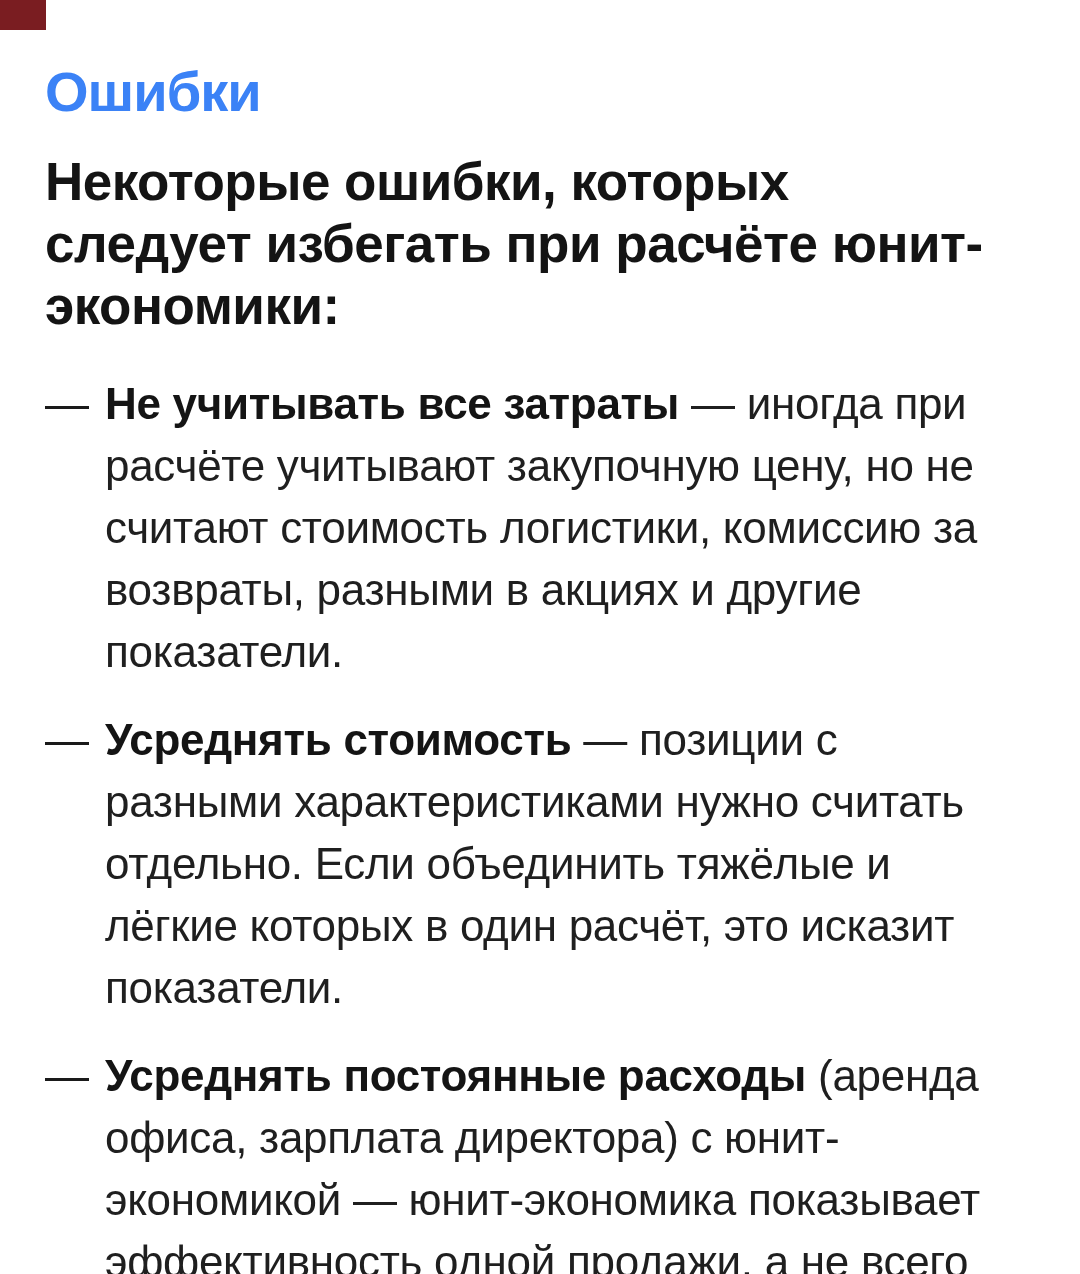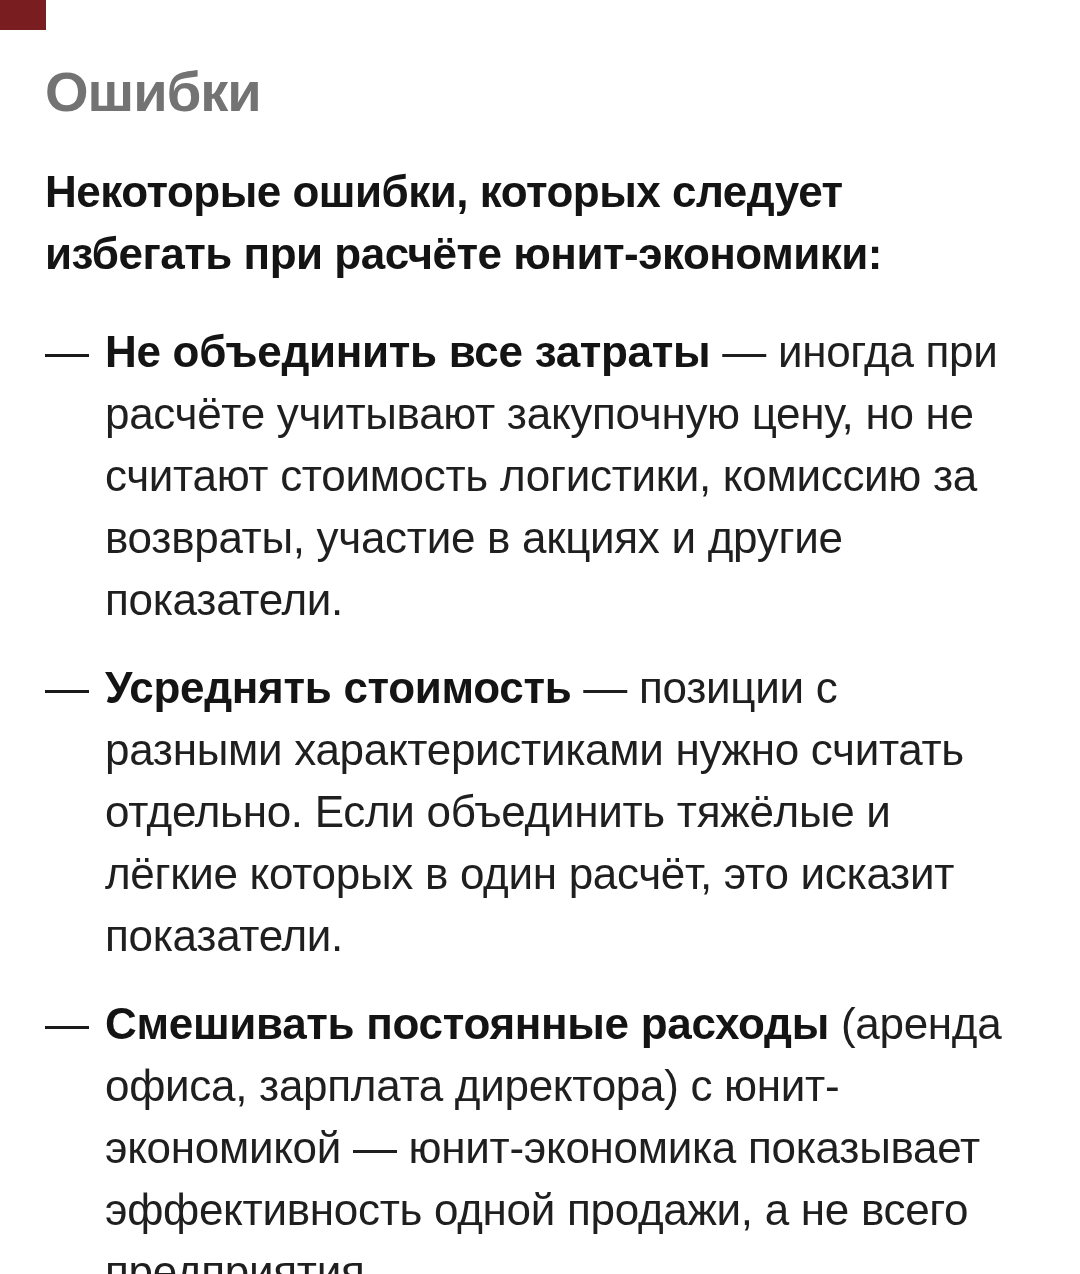--- a/index.html
+++ b/index.html
@@ -21,31 +21,31 @@
     top: 0;
     left: 0;
     width: 46px;
     height: 30px;
     background: #7a1d21; 
   }
   .article {
     padding: 58px 45px 0 45px;
   }
   .page-title {
-    margin: 0 0 36px 0;
+    margin: 0 0 26px 0;
     font-size: 56px;
     line-height: 67px;
     font-weight: 700;
     letter-spacing: -1px;
-    color: #737373;
+    color: #3b82f6;
   }
   .intro {
     margin: 0 0 36px 0;
     max-width: 940px;
-    font-size: 44px;
+    font-size: 53px;
     line-height: 62px;
     font-weight: 700;
     letter-spacing: -0.5px;
     color: #141414;
   }
   ul.mistake-list {
     list-style: none;
     margin: 0;
     padding: 0;
   }
@@ -79,27 +79,27 @@
 <div class="article">
 
   <h1 class="page-title">Ошибки</h1>
 
   <p class="intro">Некоторые ошибки, которых следует избегать при расчёте юнит-экономики:</p>
 
   <ul class="mistake-list">
 
     <li>
       <span class="item-marker">—</span>
-      <span class="item-body"><span class="item-lead">Не объединить все затраты</span> <span class="item-text">— иногда при расчёте учитывают закупочную цену, но не считают стоимость логистики, комиссию за возвраты, участие в акциях и другие показатели.</span></span>
+      <span class="item-body"><span class="item-lead">Не учитывать все затраты</span> <span class="item-text">— иногда при расчёте учитывают закупочную цену, но не считают стоимость логистики, комиссию за возвраты, разными в акциях и другие показатели.</span></span>
     </li>
 
     <li>
       <span class="item-marker">—</span>
       <span class="item-body"><span class="item-lead">Усреднять стоимость</span> <span class="item-text">— позиции с разными характеристиками нужно считать отдельно. Если объединить тяжёлые и лёгкие которых в один расчёт, это исказит показатели.</span></span>
     </li>
 
     <li>
       <span class="item-marker">—</span>
-      <span class="item-body"><span class="item-lead">Смешивать постоянные расходы</span> <span class="item-text">(аренда офиса, зарплата директора) с юнит-экономикой — юнит-экономика показывает эффективность одной продажи, а не всего предприятия.</span></span>
+      <span class="item-body"><span class="item-lead">Усреднять постоянные расходы</span> <span class="item-text">(аренда офиса, зарплата директора) с юнит-экономикой — юнит-экономика показывает эффективность одной продажи, а не всего предприятия.</span></span>
     </li>
 
   </ul>
 </div>
 
 </body></html>

